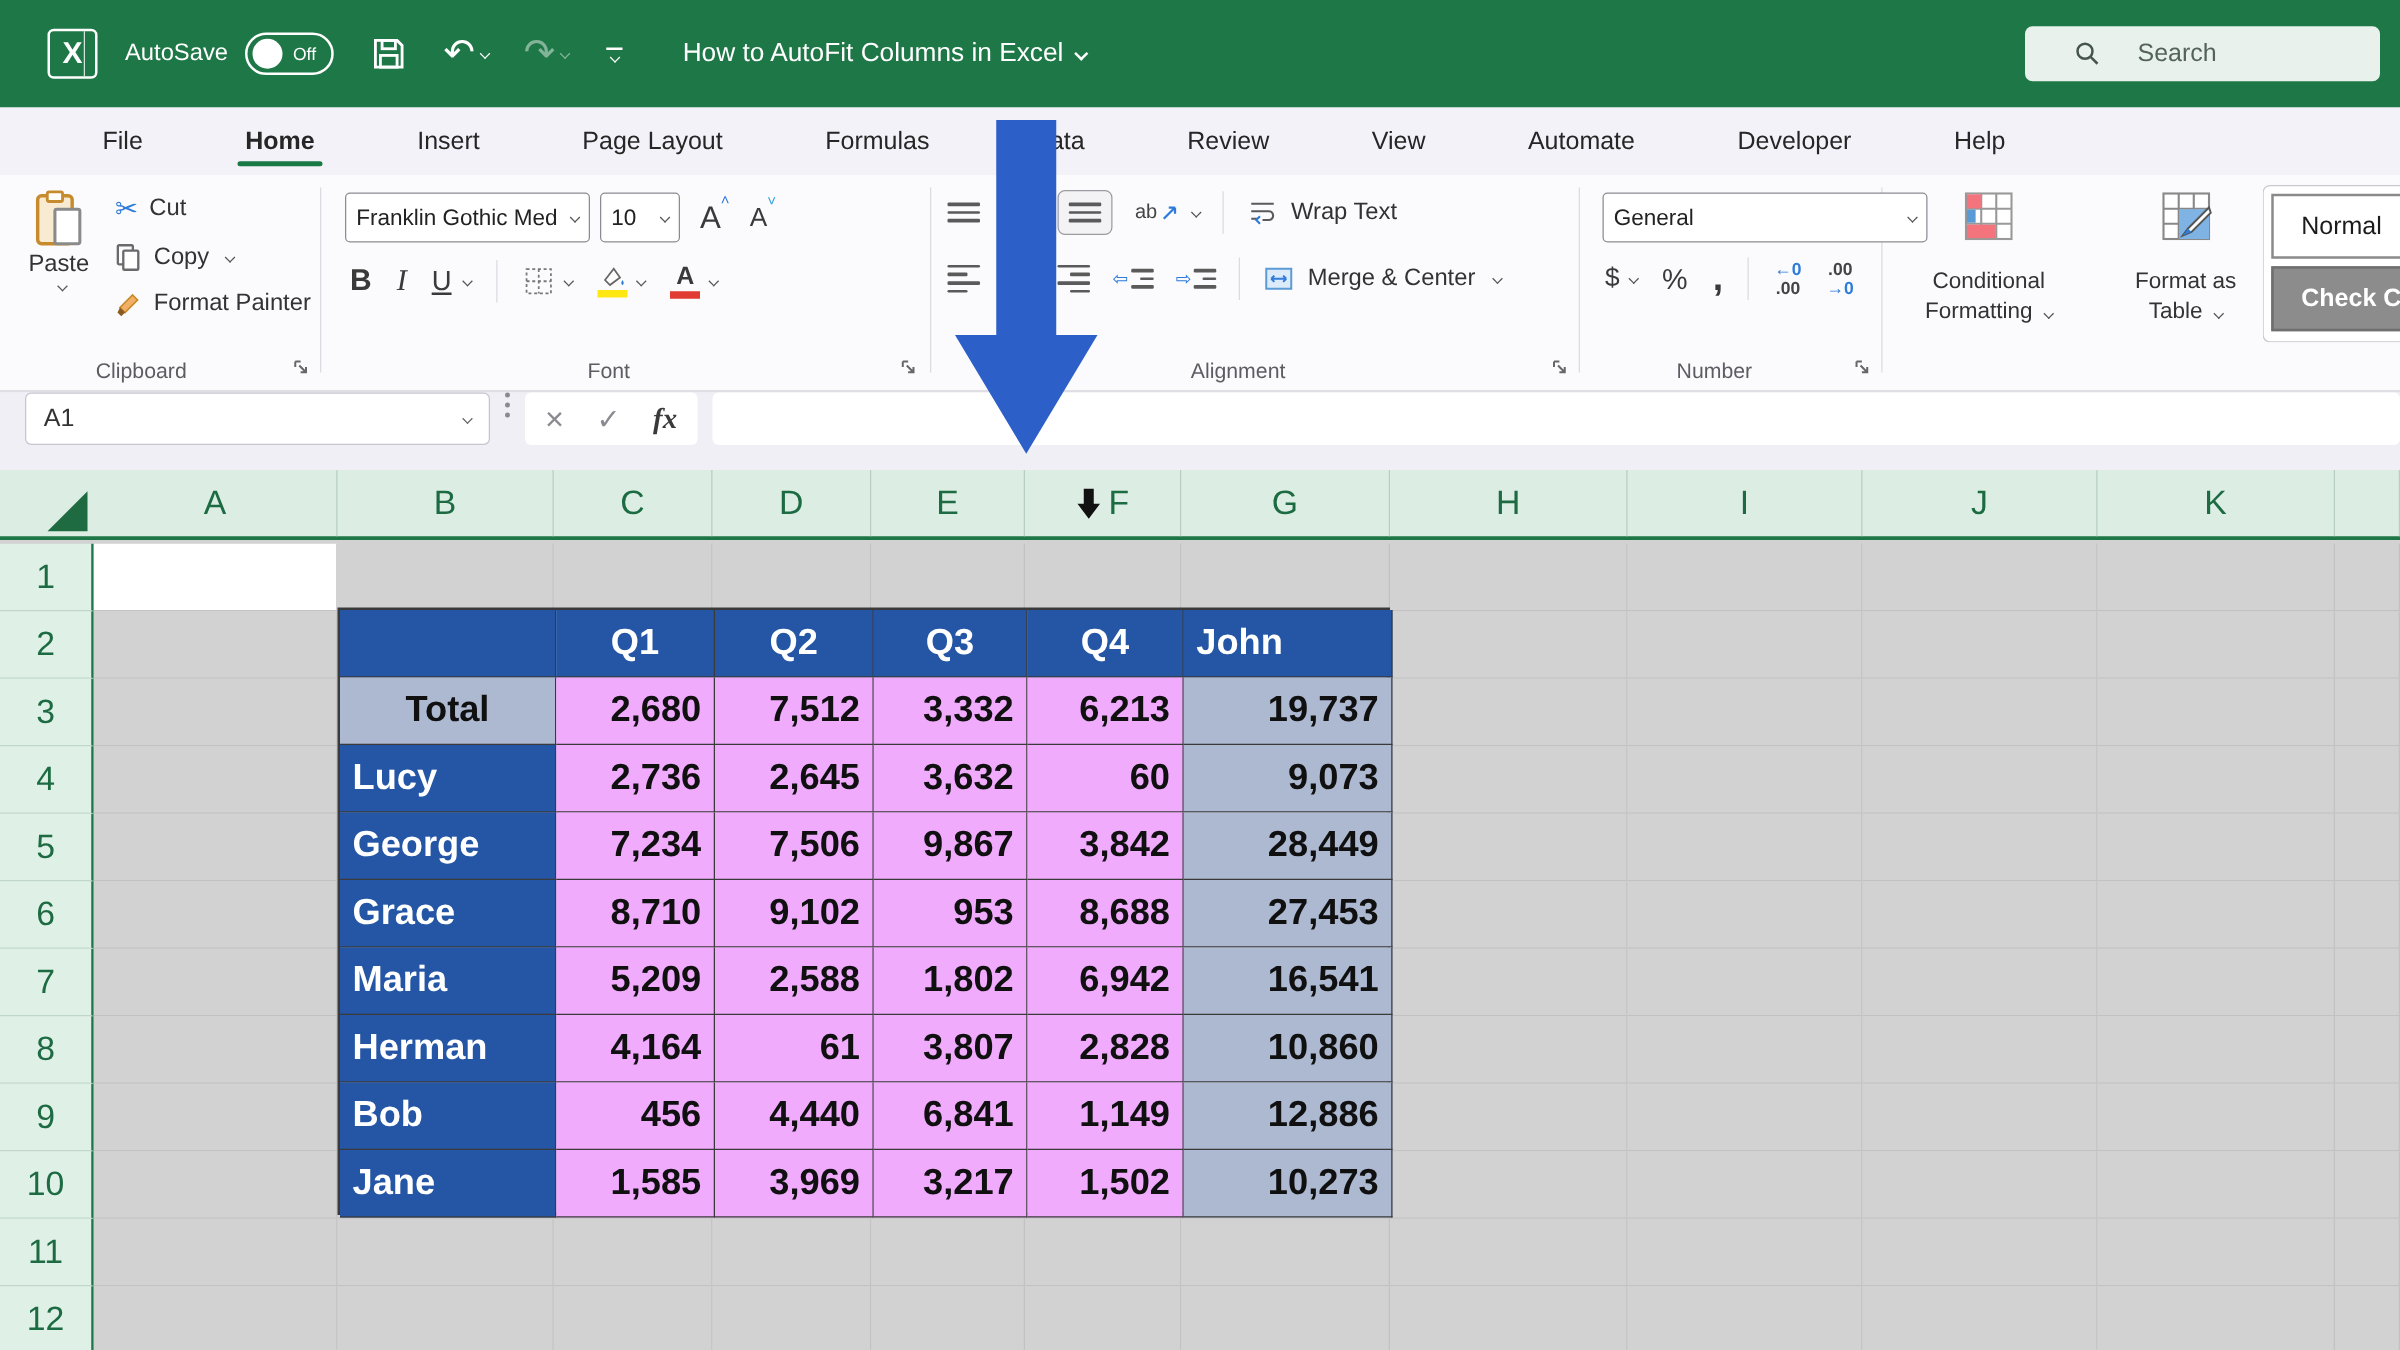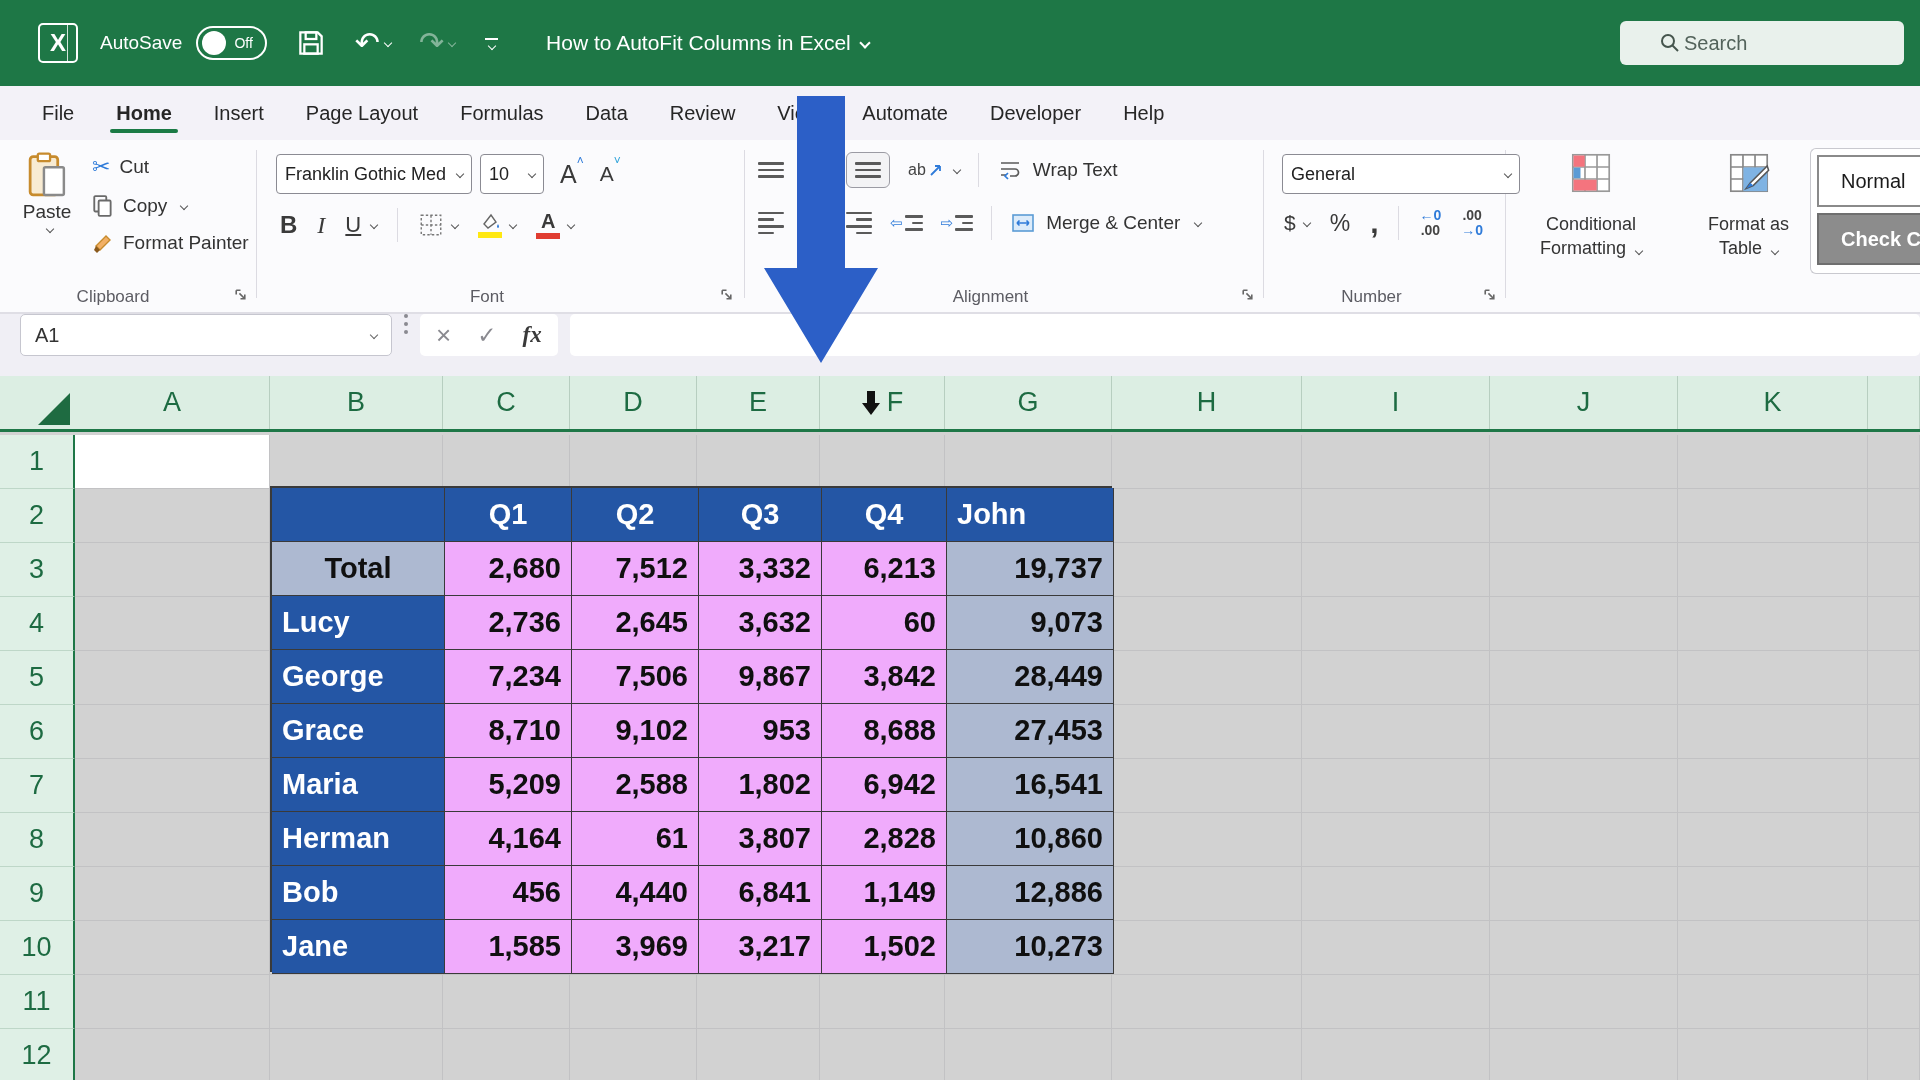--- a/index.html
+++ b/index.html
@@ -28,26 +28,26 @@
   .tb-icon { margin-left:28px; display:flex; align-items:center; }
   .tb-glyph { font-size:30px; line-height:1; }
   .dim { opacity:.45; }
   .qat-overflow { margin-left:30px; display:flex; flex-direction:column; align-items:center; gap:3px; }
   .qat-overflow i { width:13px; border-top:2px solid #fff; }
   .qat-overflow .chv { margin:0; }
   .doc-title { margin-left:48px; font-size:21px; display:flex; align-items:center; }
   .doc-title .chv { margin-left:10px; }
   .searchbox { position:absolute; right:16px; top:21px; width:284px; height:44px;
     background:#E9F1EC; border-radius:6px; display:flex; align-items:center;
-    color:#53635B; font-size:20px; padding-left:38px; gap:2px; }
+    color:#53635B; font-size:20px; padding-left:38px; gap:28px; }
 
   
   .tabrow { position:absolute; left:0; top:86px; width:1920px; height:54px;
     background:#F3F2F8; display:flex; align-items:center; padding-left:40px; gap:38px; }
-  .tab { font-size:20px; color:#262626; position:relative; padding:10px 2px; cursor:default; }
+  .tab { font-size:20px; color:#262626; position:relative; padding:10px 2px; cursor:default;margin-left:40px; }
   .tab.active { font-weight:700; }
   .tab.active:after { content:""; position:absolute; left:-4px; right:-4px; bottom:2px;
     height:4px; border-radius:2px; background:#1A7A45; }
 
   
   .ribbon { position:absolute; left:0; top:140px; width:1920px; height:174px;
     background:#FBFBFD; border-bottom:2px solid #DFDEE5; }
   .gsep { position:absolute; top:10px; bottom:14px; width:1px; background:#DCDBE2; }
   .grp { position:absolute; top:0; height:172px; }
   .grp-label { position:absolute; bottom:5px; left:0; right:30px; text-align:center;
@@ -85,21 +85,21 @@
   .bars i { height:2.6px; background:#5A5A5A; border-radius:1px; }
   .bars.left i:nth-child(even){ width:60%; } .bars.left i:nth-child(odd){ width:100%; }
   .bars.center { align-items:center; } .bars.center i:nth-child(even){ width:60%; } .bars.center i:nth-child(odd){ width:100%; }
   .bars.right { align-items:flex-end; } .bars.right i:nth-child(even){ width:60%; } .bars.right i:nth-child(odd){ width:100%; }
   .bars.full i { width:100%; }
   .selbox { border:1.5px solid #9B9BA3; border-radius:6px; background:#F3F3F5; padding:9px 8px; }
   .lbl-icon-btn { display:flex; align-items:center; gap:10px; }
   .indent { display:flex; align-items:center; gap:2px; color:#2F7BD9; font-size:15px; }
 
   
-  .num-combo { position:absolute; left:14px; top:14px; width:238px; justify-content:space-between; }
+  .num-combo { position:absolute; left:14px; top:14px; width:260px; justify-content:space-between; }
   .num-row2 { position:absolute; left:16px; top:66px; display:flex; align-items:center; gap:20px; color:#3a3a3a; }
   .dec-icon { display:flex; flex-direction:column; align-items:center; line-height:1.05;
     font-size:14px; color:#444; font-weight:600;}
   .dec-icon .blue { color:#2F7BD9; }
 
   
   .big-btn { position:absolute; top:12px; display:flex; flex-direction:column; align-items:center;
     gap:18px; font-size:18px; color:#333; text-align:center; line-height:1.35; }
   .style-gallery { position:absolute; left:298px; top:8px; width:130px; height:126px;
     border:1px solid #C9C9CF; border-right:none; border-radius:6px 0 0 6px; background:#fff; padding:6px 0 6px 6px; }

